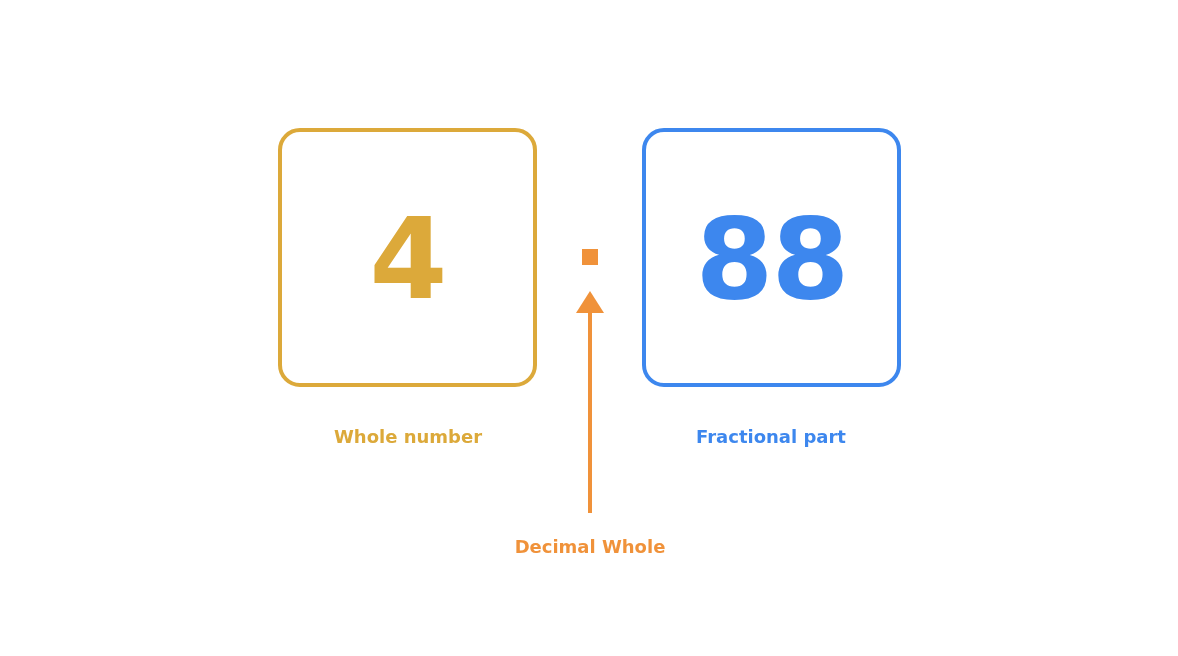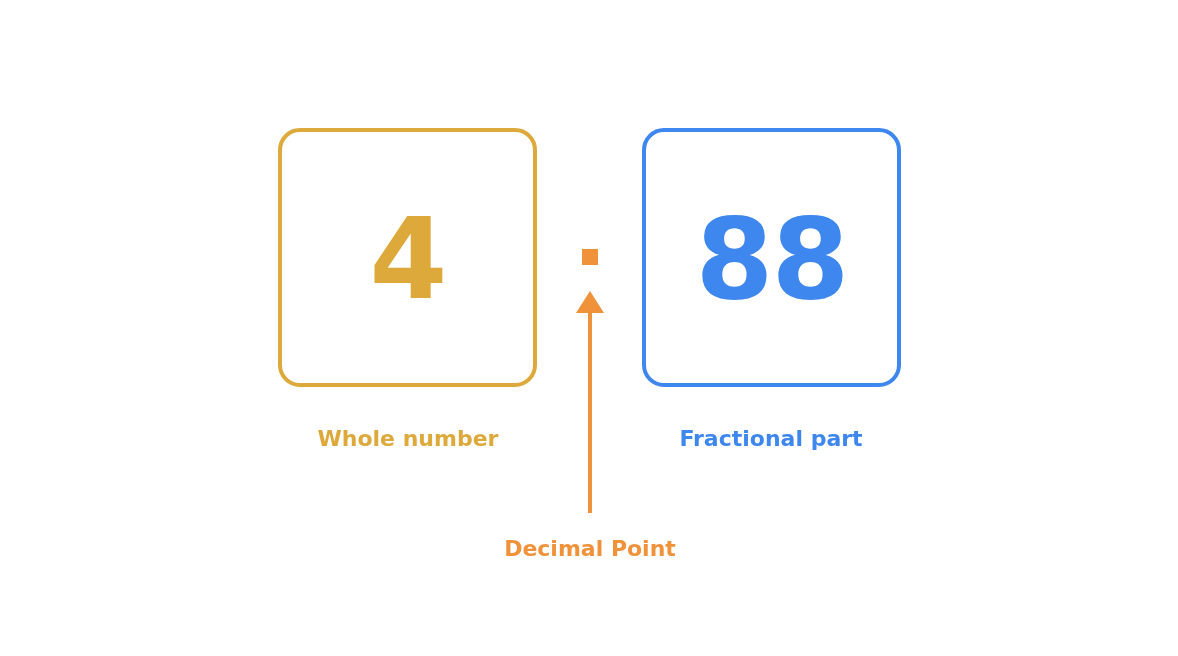--- a/index.html
+++ b/index.html
@@ -57,21 +57,21 @@
       position: absolute;
       left: 570px;
       top: 288px;
       width: 40px;
       height: 228px;
     }
 
     .label {
       position: absolute;
       font-weight: bold;
-      font-size: 22px;
+      font-size: 18px;
       line-height: 1;
       white-space: nowrap;
       transform: translateX(-50%);
     }
     #label-whole {
       left: 408px;
       top: 428px;
       color: #DCA93A;
     }
     #label-frac {
@@ -100,15 +100,15 @@
     <span id="digit-frac" class="digit">88</span>
   </div>
 
   <svg class="arrow" viewBox="0 0 40 228" xmlns="http://www.w3.org/2000/svg">
     <polygon points="20,3 34,25 6,25" fill="#F0923A"></polygon>
     <rect x="18" y="22" width="4" height="203" fill="#F0923A"></rect>
   </svg>
 
   <div id="label-whole" class="label">Whole number</div>
   <div id="label-frac" class="label">Fractional part</div>
-  <div id="label-decimal" class="label">Decimal Point</div>
+  <div id="label-decimal" class="label">Decimal Whole</div>
 
 </div>
 
 </body></html>

